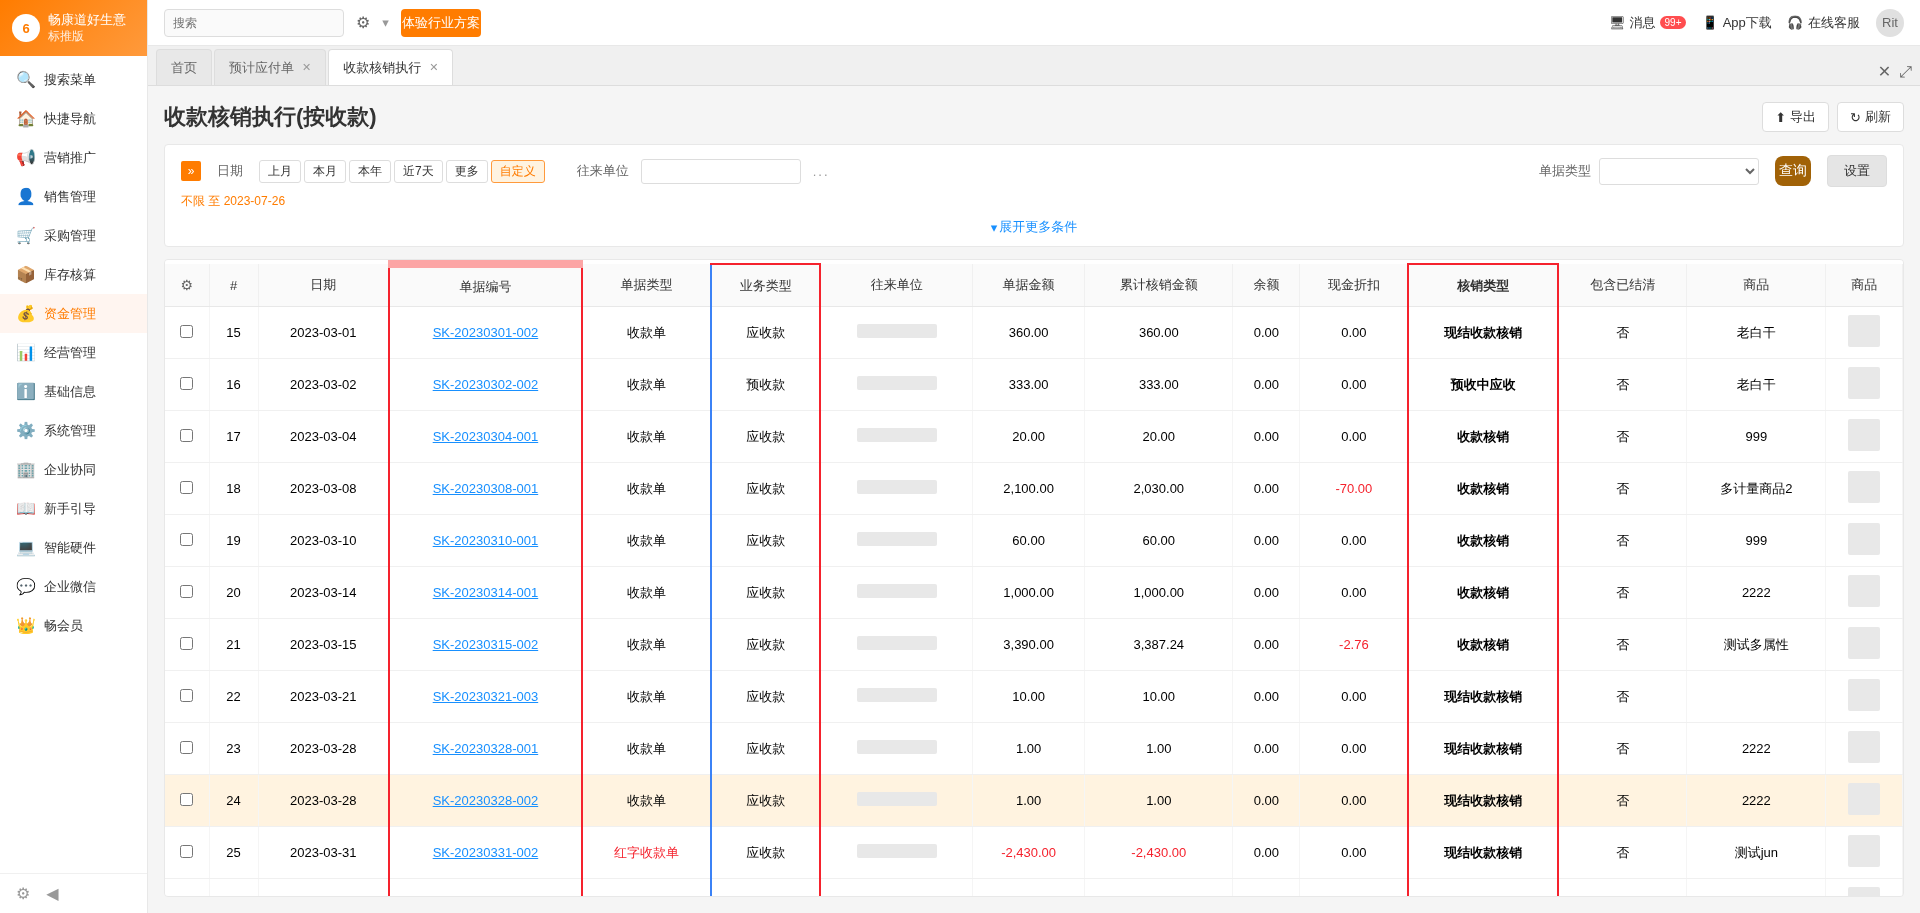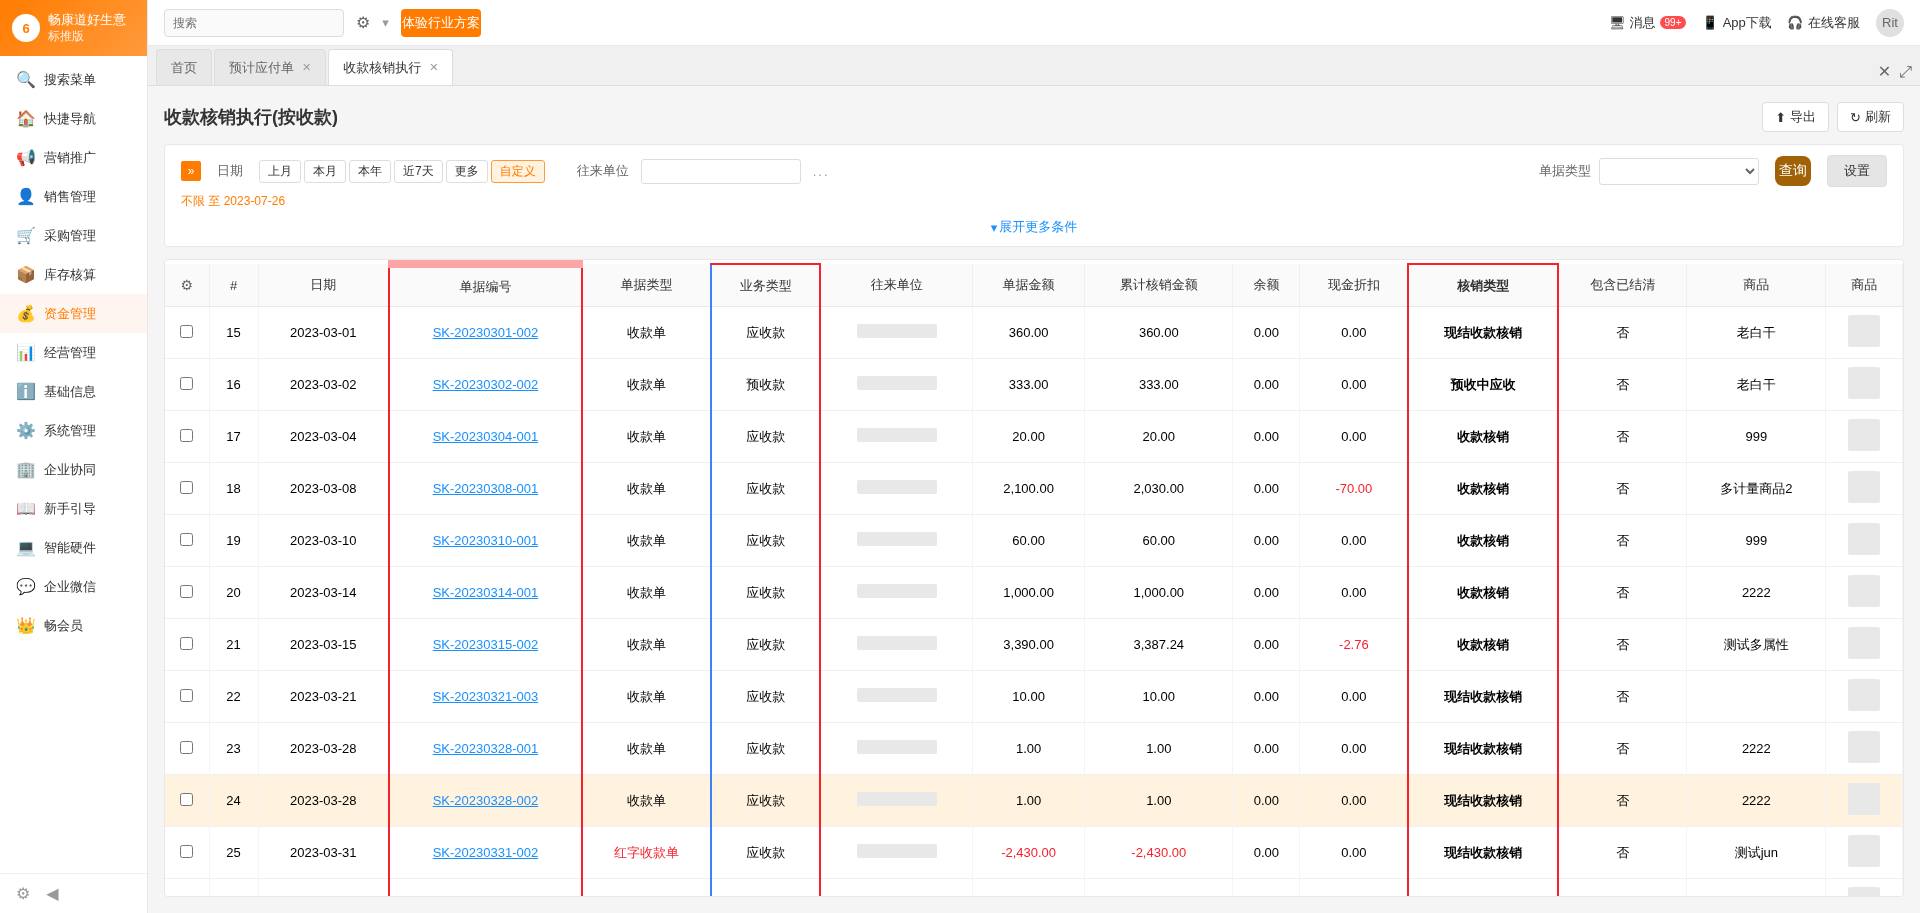--- a/index.html
+++ b/index.html
@@ -120,21 +120,21 @@
     .tab-action-btn { background: none; border: none; cursor: pointer; font-size: 16px; color: #666; }
 
     
     .content { flex: 1; overflow: hidden; display: flex; flex-direction: column; padding: 16px; background: #f5f5f5; }
 
     
     .page-header {
       display: flex; align-items: center; justify-content: space-between;
       margin-bottom: 12px;
     }
-    .page-title { font-size: 18px; font-weight: bold; color: #333; }
+    .page-title { font-size: 22px; font-weight: bold; color: #333; }
     .page-actions { display: flex; gap: 8px; }
     .btn-export {
       display: flex; align-items: center; gap: 4px;
       border: 1px solid #ddd; background: #fff;
       border-radius: 4px; padding: 5px 12px; cursor: pointer; color: #333; font-size: 13px;
     }
     .btn-refresh {
       display: flex; align-items: center; gap: 4px;
       border: 1px solid #ddd; background: #fff;
       border-radius: 4px; padding: 5px 12px; cursor: pointer; color: #333; font-size: 13px;

